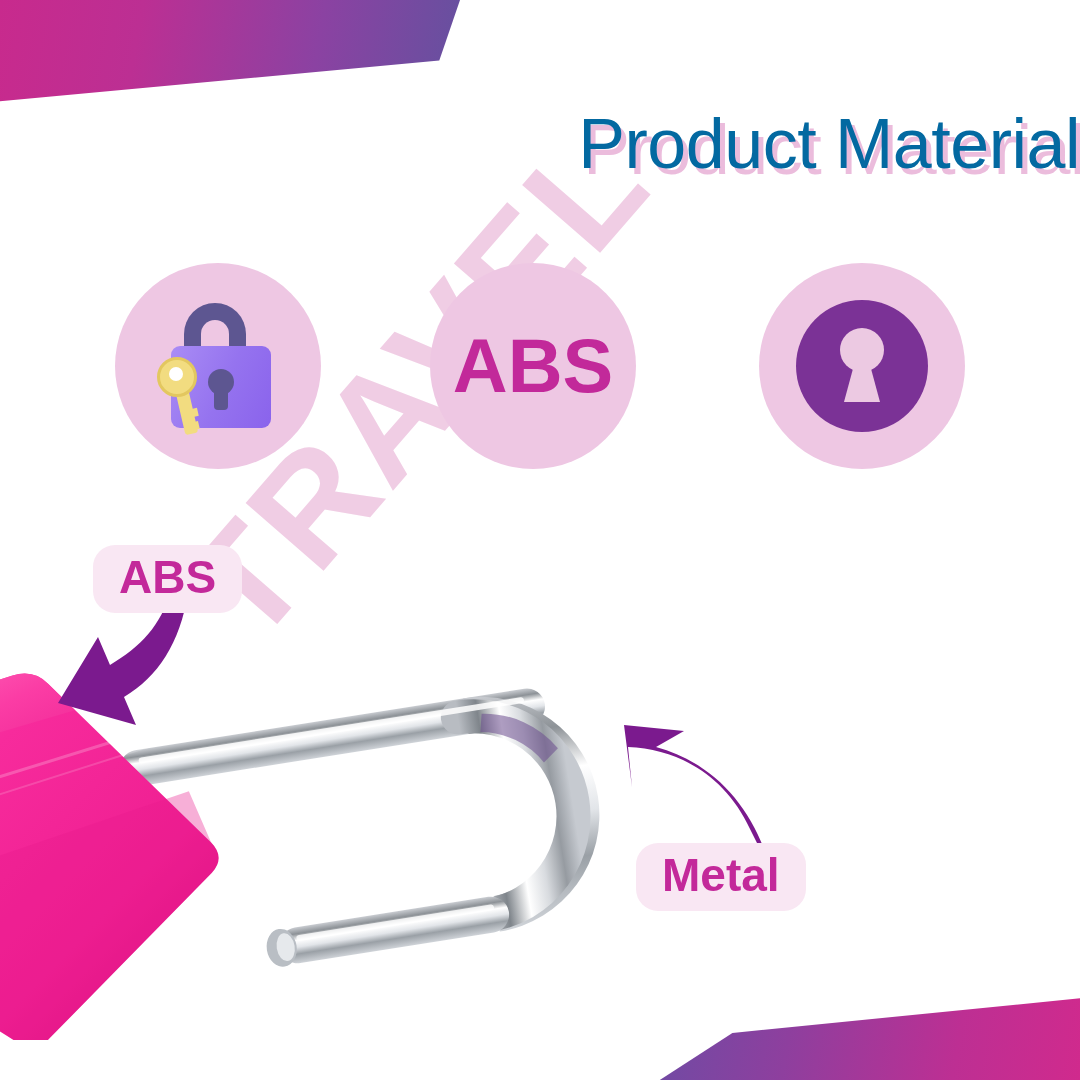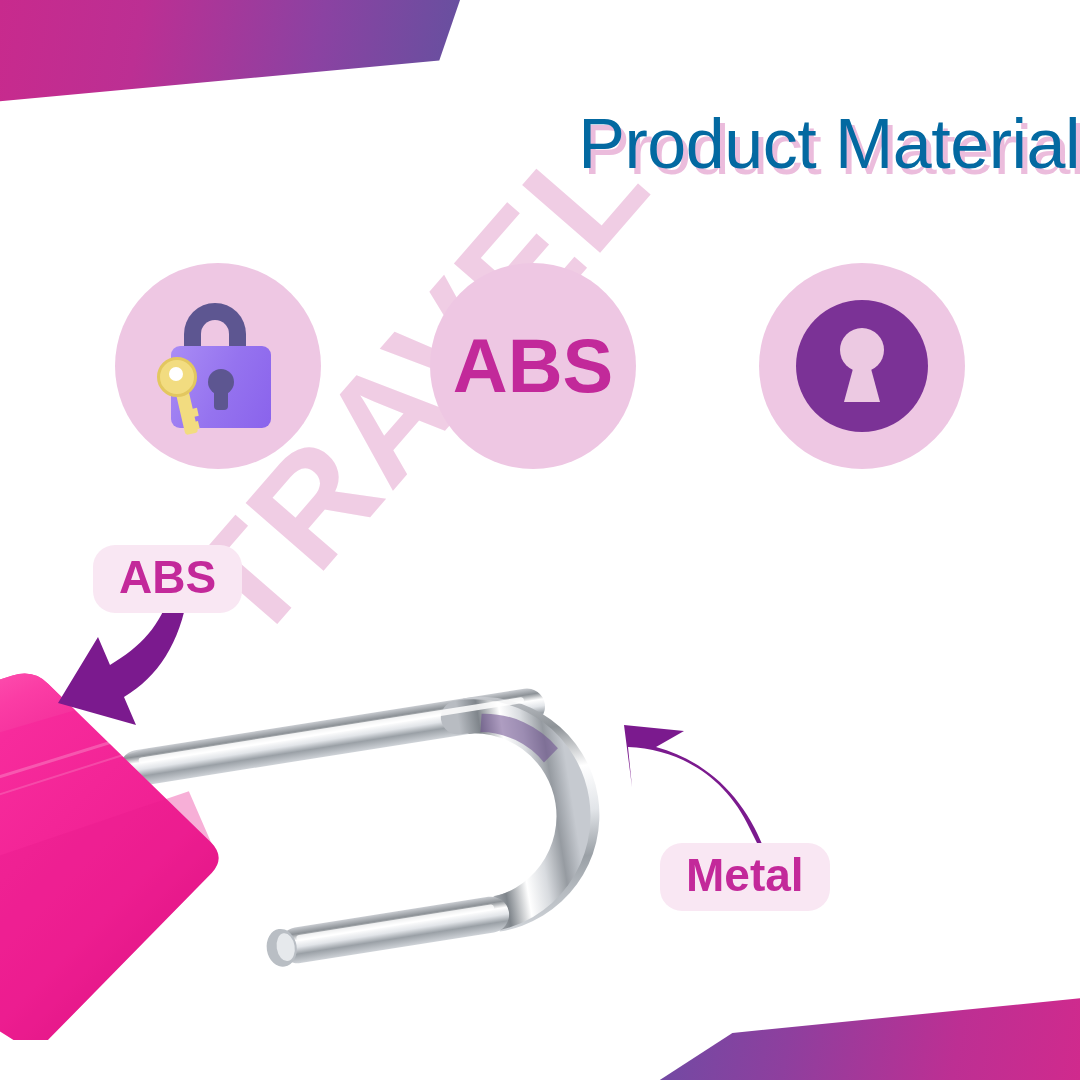--- a/index.html
+++ b/index.html
@@ -215,21 +215,21 @@
     background: #f9e7f3;
     border-radius: 22px;
     padding: 8px 26px 12px;
     font-size: 46px;
     font-weight: 700;
     color: #c3299a;
     line-height: 1.05;
     white-space: nowrap;
   }
   #callout-abs { left: 93px; top: 545px; }
-  #callout-metal { left: 660px; top: 843px; }
+  #callout-metal { left: 636px; top: 843px; }
 
   .callout-arrow { position: absolute; pointer-events: none; }
   #arrow-abs { left: 40px; top: 585px; width: 160px; height: 160px; }
   #arrow-metal { left: 622px; top: 725px; width: 165px; height: 150px; }
 </style>
 </head>
 <body>
 
 <div id="canvas">
 

